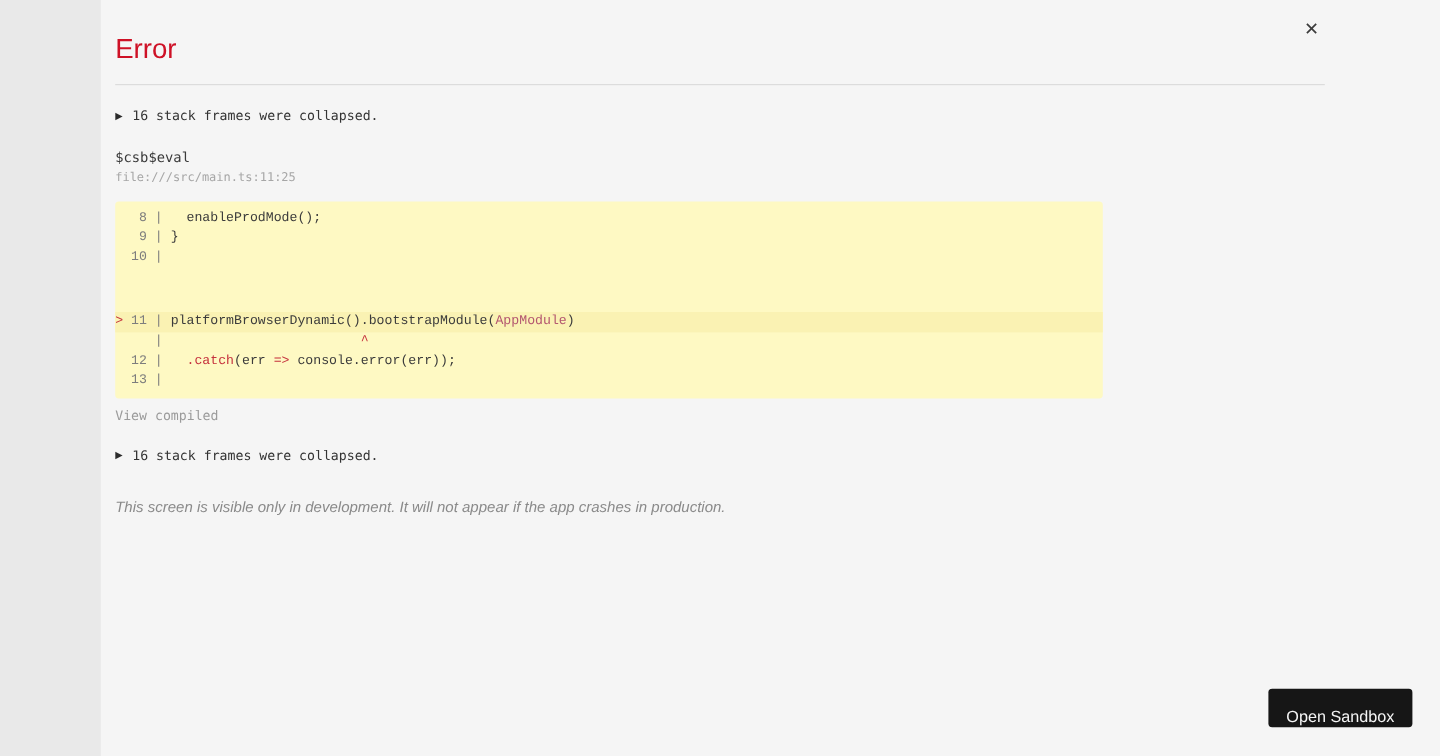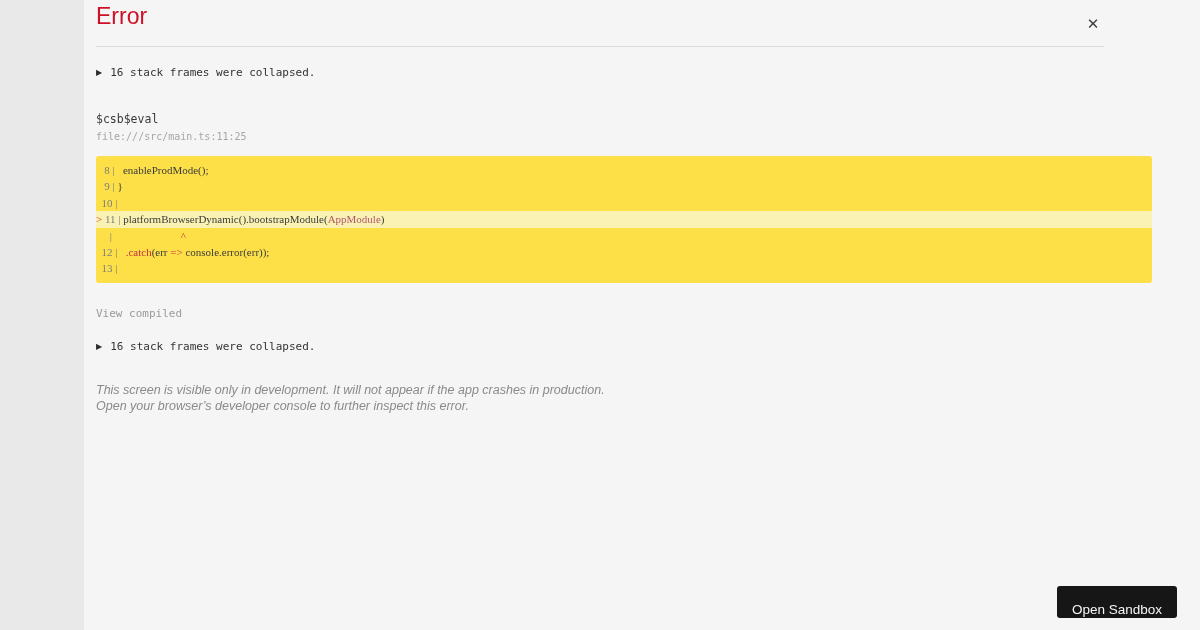--- a/index.html
+++ b/index.html
@@ -10,21 +10,21 @@
   }
   .panel{
     position:absolute;left:84px;top:0;right:0;bottom:0;
     background:#f5f5f5;
   }
   .content{
     padding-left:12px;
     width:1008px;
   }
   .title{
-    margin:0;padding-top:3px;
+    margin:0;padding-top:27px;
     font-size:23px;line-height:26px;font-weight:500;
     color:#ce1126;
   }
   .message{
     margin-top:14px;
     font-family:"DejaVu Sans Mono","Liberation Mono",monospace;
     font-size:16px;line-height:19px;color:#333;
     white-space:pre;
   }
   .divider{
@@ -34,65 +34,65 @@
     margin-top:19px;
     font-family:"DejaVu Sans Mono","Liberation Mono",monospace;
     font-size:11px;line-height:14px;color:#333;
     cursor:pointer;display:flex;align-items:center;
   }
   .collapsed .tri{
     font-size:8px;color:#2b2b2b;margin-right:8px;line-height:14px;
     font-family:"DejaVu Sans",sans-serif;
   }
   .fn{
-    margin-top:32px;
+    margin-top:20px;
     font-family:"DejaVu Sans Mono","Liberation Mono",monospace;
     font-size:11.5px;line-height:14px;color:#3a3a3a;
   }
   .loc{
     margin-top:5px;
     font-family:"DejaVu Sans Mono","Liberation Mono",monospace;
     font-size:10px;line-height:12px;color:#a6a6a6;
   }
   .code{
     margin:13px 0 0 0;
-    width:1056px;box-sizing:border-box;
-    background:#fde047;
+    width:823px;box-sizing:border-box;
+    background:#fef9c3;
     border-radius:3px;
     padding:6px 0;
-    font-family:Liberation Serif, serif;
+    font-family:Liberation Mono, monospace;
     font-size:11px;line-height:16.4px;
     white-space:pre;
   }
   .code-line{height:16.4px;}
-  .code-line.highlight{background:#faf2b3;}
+  .code-line.highlight{background:#faf2b3;margin-top:37px;}
   .tok-gutter{color:#7d7d7d;}
   .tok-code{color:#3b3b3b;}
   .tok-red{color:#c5303c;}
   .tok-rose{color:#b3566f;}
   .view-compiled{
-    margin-top:24px;
+    margin-top:8px;
     font-family:"DejaVu Sans Mono","Liberation Mono",monospace;
     font-size:11px;line-height:14px;color:#9b9b9b;
     cursor:pointer;
   }
   .footer{
     margin-top:28px;
     font-size:12.5px;line-height:16.5px;color:#8a8a8a;font-style:italic;
   }
   .close-btn{
     position:absolute;top:13px;right:96px;
     width:22px;height:22px;
     background:transparent;border:0;padding:0;margin:0;
     font-size:15px;line-height:22px;color:#3c3c3c;
     cursor:pointer;text-align:center;
     font-family:"DejaVu Sans",sans-serif;
   }
   .sandbox-btn{
-    position:absolute;right:23px;bottom:12px;
+    position:absolute;right:23px;bottom:24px;
     height:20px;padding:16px 15px;
     background:#161616;color:#f5f5f5;
     border:0;border-radius:3px;
     font-family:"Liberation Sans",sans-serif;
     font-size:13.5px;cursor:pointer;
   }
 </style>
 </head>
 <body>
 
@@ -116,21 +116,20 @@
 
     <div class="view-compiled">View compiled</div>
 
     <div class="collapsed">
       <span class="tri">▶</span>
       <span>16 stack frames were collapsed.</span>
     </div>
 
     <div class="footer">
       <div>This screen is visible only in development. It will not appear if the app crashes in production.</div>
-      <div>Open your browser’s developer console to further inspect this error.</div>
     </div>
   </div>
 
   <button class="close-btn">
     <span>✕</span>
   </button>
 
   <button class="sandbox-btn">Open Sandbox</button>
 </div>
 

